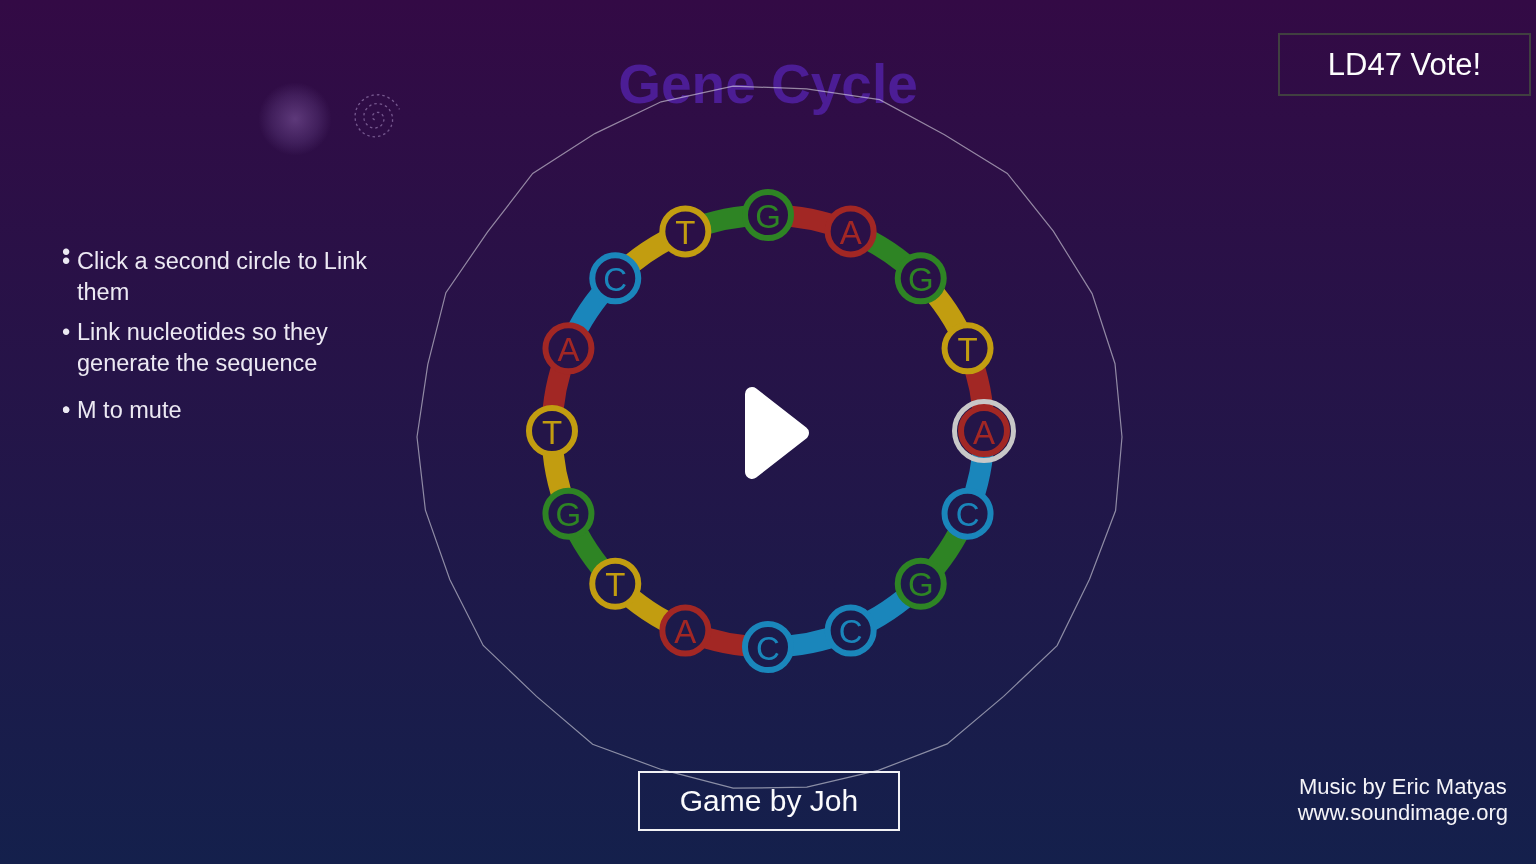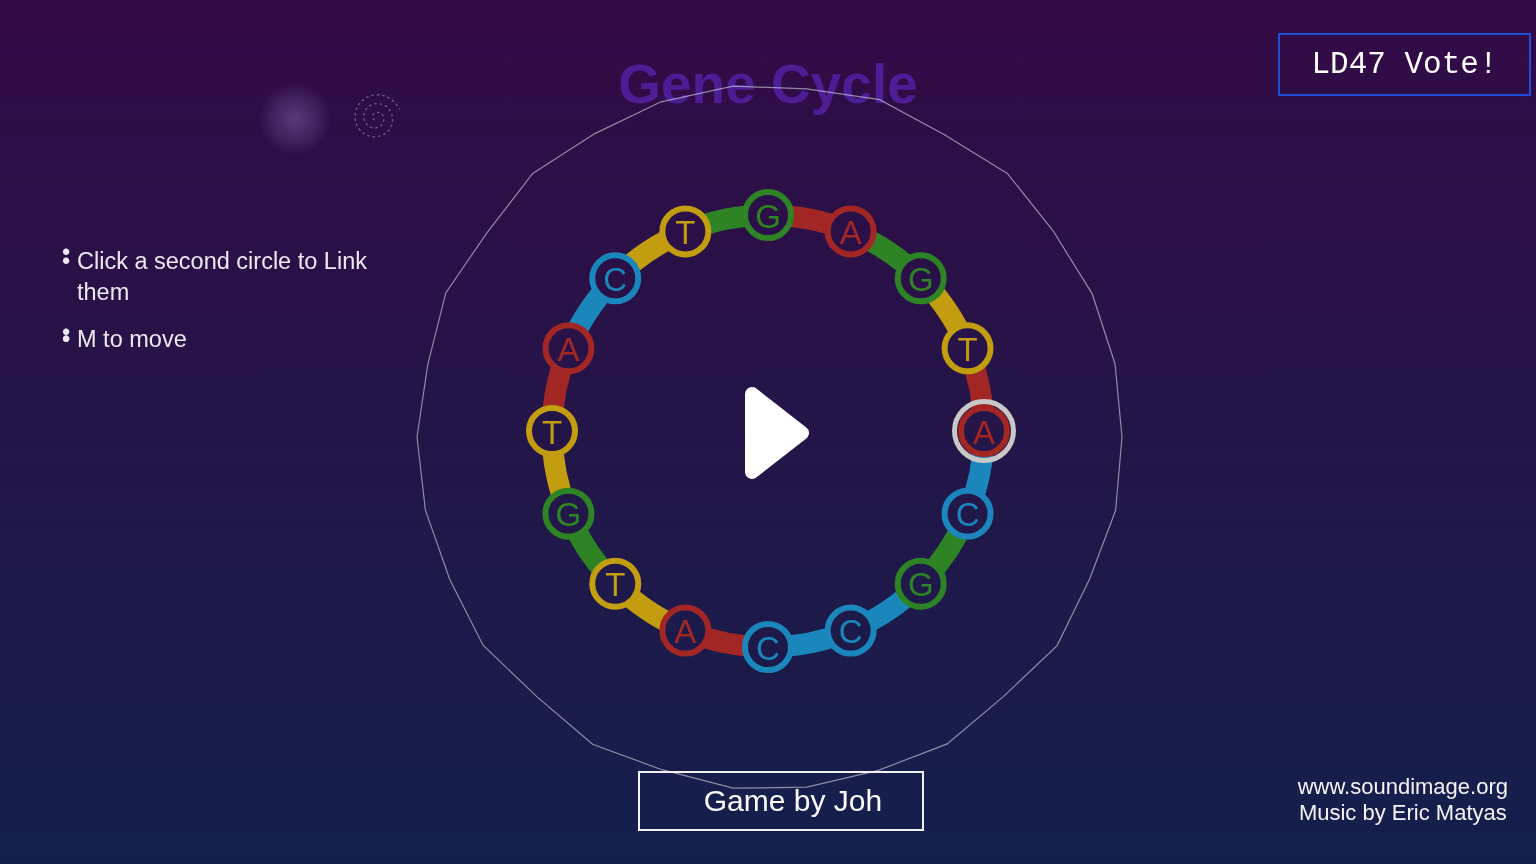--- a/index.html
+++ b/index.html
@@ -8,22 +8,22 @@
     font-family:"Liberation Sans", sans-serif;
     background:linear-gradient(180deg,#330a45,#14204c);
   }
   .title{
     position:absolute;top:52px;left:0;width:100%;text-align:center;
     font-size:55px;font-weight:bold;color:#4c1d95;letter-spacing:0px;
     pointer-events:none;
   }
   .vote-btn{
     position:absolute;top:33px;right:5px;width:253px;height:63px;
-    background:transparent;border:2px solid #1d4ed8;color:#fdfdfd;
-    font-size:31px;font-family:Liberation Mono, monospace;cursor:pointer;
+    background:transparent;border:2px solid #404040;color:#fdfdfd;
+    font-size:31px;font-family:Liberation Sans, sans-serif;cursor:pointer;
   }
   .blob{
     position:absolute;left:258px;top:82px;width:74px;height:74px;
     background:radial-gradient(circle,rgba(150,110,185,0.45) 0%,rgba(130,95,170,0.22) 45%,rgba(0,0,0,0) 70%);
     border-radius:50%;pointer-events:none;
   }
   .instructions{
     position:absolute;left:62px;top:237px;width:322px;margin:0;padding:0;
     list-style:none;color:#ece9f3;font-size:23.5px;line-height:31px;
   }
@@ -34,42 +34,42 @@
   .instructions .bullet{position:absolute;left:0;top:0;}
   #scene{position:absolute;left:0;top:0;pointer-events:none;}
   #scene g[data-interactable="true"]{pointer-events:auto;cursor:pointer;}
   .play-btn{
     position:absolute;left:738px;top:383px;width:80px;height:100px;
     background:transparent;border:none;padding:0;cursor:pointer;
   }
   .game-credit{
     position:absolute;left:638px;top:771px;width:258px;height:56px;
     border:2px solid #f2f2f5;color:#fbfbfd;font-size:30px;
-    display:flex;align-items:center;justify-content:center;padding-left:24px;
+    display:flex;align-items:center;justify-content:center;
   }
   .music-credit{
     position:absolute;right:28px;top:774px;text-align:center;
     color:#f5f4f8;font-size:22px;line-height:26px;
   }
 </style>
 </head>
 <body style="background: linear-gradient(rgb(51, 10, 69), rgb(20, 32, 76));">
 
 <div class="title" data-interactable="false">Gene Cycle</div>
 
 <button class="vote-btn" data-interactable="true">LD47 Vote!</button>
 
 <div class="blob" data-interactable="false"></div>
 
 <ul class="instructions" data-interactable="false">
     <li data-interactable="false"><span class="bullet" data-interactable="false">•</span></li>
     <li data-interactable="false"><span class="bullet" data-interactable="false">•</span><span data-interactable="false">Click a second circle to Link them</span></li>
+    <li data-interactable="false"><span class="bullet" data-interactable="false">•</span><span data-interactable="false">Link nucleotides so they generate the sequence</span></li>
     <li data-interactable="false"><span class="bullet" data-interactable="false">•</span></li>
-    <li data-interactable="false"><span class="bullet" data-interactable="false">•</span></li>
-    <li data-interactable="false"><span class="bullet" data-interactable="false">•</span><span data-interactable="false">M to move</span></li>
+    <li data-interactable="false"><span class="bullet" data-interactable="false">•</span><span data-interactable="false">M to mute</span></li>
   </ul>
 
 <svg id="scene" width="1536" height="864" viewBox="0 0 1536 864" data-interactable="false">
     <polygon points="1122.0,437.0 1115.6,510.5 1089.5,579.2 1057.1,645.6 1003.6,696.4 947.2,743.9 878.3,770.4 806.8,787.2 733.1,788.2 661.9,769.7 592.6,744.3 536.5,696.4 483.2,645.4 449.8,579.5 425.4,510.2 417.0,437.0 427.8,364.3 445.9,292.7 487.6,231.9 532.7,173.5 594.8,133.6 661.1,101.8 733.1,86.1 806.6,88.9 879.6,99.6 944.5,134.8 1007.3,173.4 1053.3,231.2 1092.1,293.6 1115.0,363.7" fill="none" stroke="rgba(235,235,240,0.55)" stroke-width="1.2" data-interactable="false"></polygon>
     <polyline points="374.8,119.6 374.1,119.5 373.4,119.1 372.9,118.4 372.5,117.5 372.4,116.4 372.7,115.3 373.3,114.2 374.3,113.2 375.6,112.6 377.2,112.3 378.8,112.5 380.5,113.2 381.9,114.3 383.1,116.0 383.7,117.9 383.9,120.1 383.3,122.3 382.2,124.4 380.4,126.2 378.1,127.4 375.5,128.0 372.7,127.9 369.9,127.0 367.5,125.3 365.5,122.9 364.2,119.9 363.7,116.6 364.2,113.3 365.6,110.0 367.9,107.2 370.9,105.1 374.5,103.8 378.5,103.6 382.4,104.4 386.1,106.3 389.2,109.3 391.4,113.0 392.6,117.3 392.5,121.8 391.2,126.3 388.7,130.4 385.1,133.6 380.7,135.9 375.7,136.9 370.5,136.5 365.6,134.6 361.2,131.5 357.8,127.2 355.6,122.1 354.9,116.4 355.7,110.7 358.1,105.3 362.0,100.7 367.0,97.2 372.8,95.1 379.1,94.7 385.4,96.1 391.2,99.1 396.0,103.7 399.5,109.4" fill="none" stroke="rgba(205,180,230,0.45)" stroke-width="1.3" stroke-dasharray="2.5 3" data-interactable="false"></polyline>
     <path d="M 706.7 223.9 A 216 216 0 0 1 745.4 216.2" fill="none" stroke="#2e8424" stroke-width="21" stroke-linecap="round" data-interactable="false"></path>
     <path d="M 790.6 216.2 A 216 216 0 0 1 829.3 223.9" fill="none" stroke="#a22724" stroke-width="21" stroke-linecap="round" data-interactable="false"></path>
     <path d="M 871.1 241.2 A 216 216 0 0 1 903.9 263.1" fill="none" stroke="#2e8424" stroke-width="21" stroke-linecap="round" data-interactable="false"></path>
     <path d="M 935.9 295.1 A 216 216 0 0 1 957.8 327.9" fill="none" stroke="#c29d10" stroke-width="21" stroke-linecap="round" data-interactable="false"></path>
     <path d="M 975.1 369.7 A 216 216 0 0 1 982.8 408.4" fill="none" stroke="#a22724" stroke-width="21" stroke-linecap="round" data-interactable="false"></path>
@@ -155,15 +155,15 @@
   <svg width="80" height="100" viewBox="0 0 80 100" data-interactable="false">
     <path d="M 14 11 L 64 50 L 14 89 Z" fill="#ffffff" stroke="#ffffff" stroke-width="14" stroke-linejoin="round"></path>
   </svg>
 </button>
 
 <div class="game-credit" data-interactable="false">
   <span data-interactable="false">Game by Joh</span>
 </div>
 
 <div class="music-credit" data-interactable="false">
+  <div data-interactable="false">Music by Eric Matyas</div>
   <div data-interactable="false">www.soundimage.org</div>
-  <div data-interactable="false">Music by Eric Matyas</div>
 </div>
 
 </body></html>

